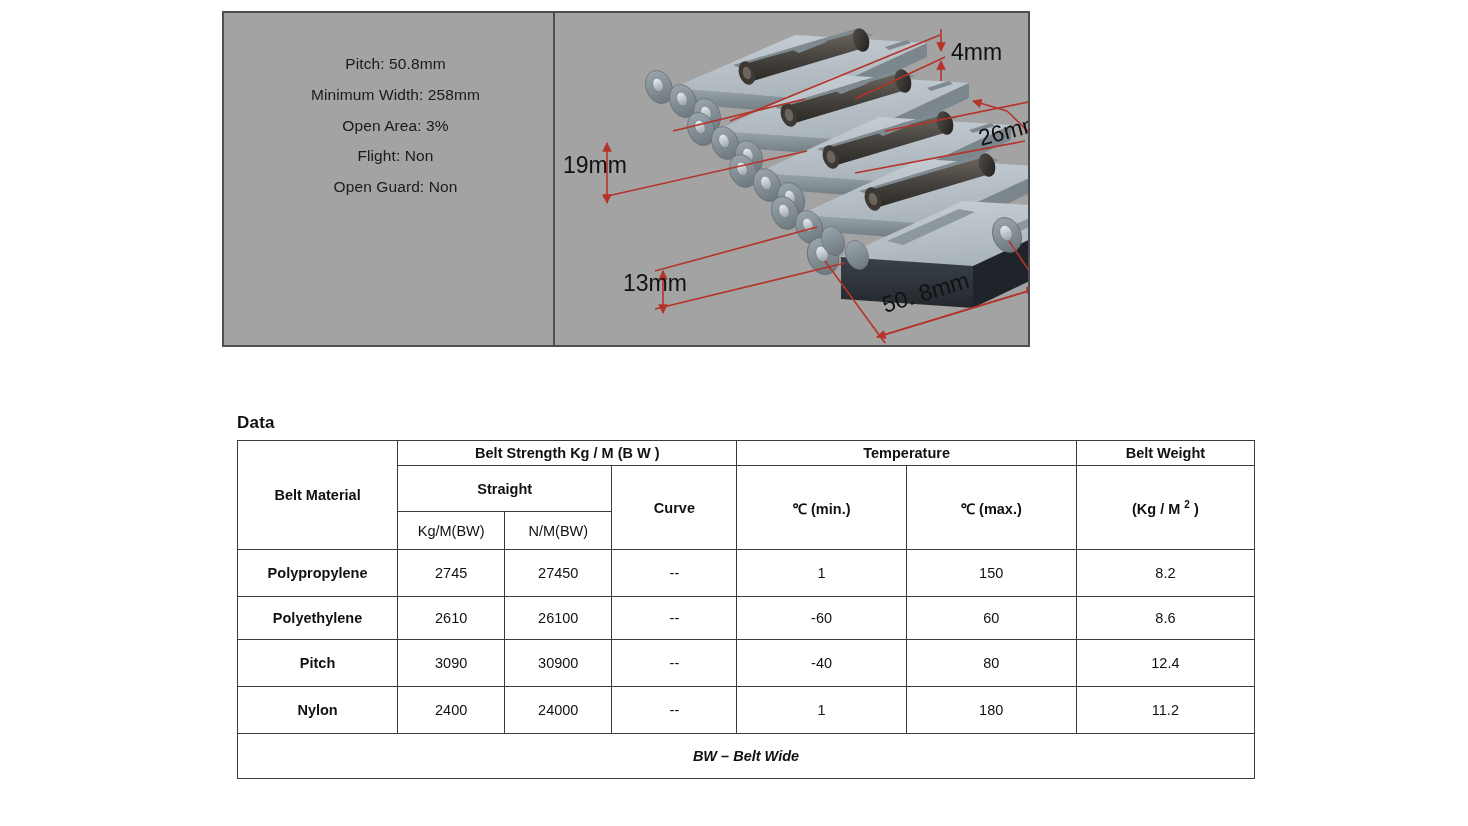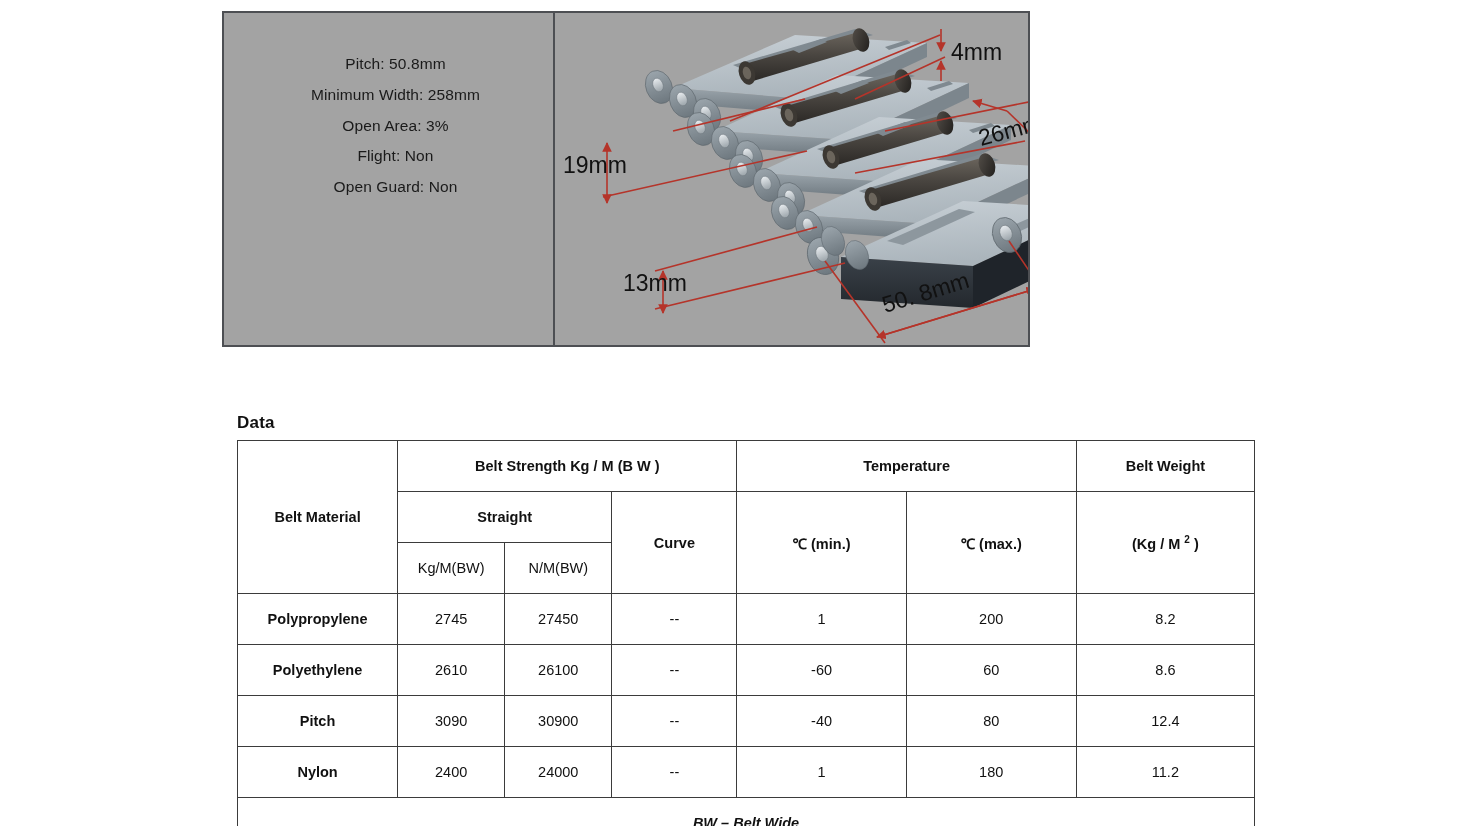--- a/index.html
+++ b/index.html
@@ -61,21 +61,21 @@
     border-collapse: collapse;
     table-layout: fixed;
     background: #fff;
   }
   table.data-table td, table.data-table th {
     border: 1px solid #3b3b3b;
     text-align: center;
     vertical-align: middle;
     font-size: 14.5px;
     color: #111;
-    padding: 17px 2px;
+    padding: 4px 2px;
   }
   th.grp { font-weight: bold; font-size: 14.5px; }
   td.matname { font-weight: bold; font-size: 14.5px; }
   td.val { font-weight: normal; }
   th.subhead-plain { font-weight: normal; font-size: 14px; }
   td.footnote {
     text-align: left;
     font-weight: bold;
     padding-left: 7px;
     font-size: 14.5px;
@@ -336,21 +336,21 @@
         <th class="subhead-plain">N/M(BW)</th>
       </tr>
     </thead>
     <tbody>
       <tr style="height:47px">
         <td class="matname">Polypropylene</td>
         <td class="val">2745</td>
         <td class="val">27450</td>
         <td class="val">--</td>
         <td class="val">1</td>
-        <td class="val">200</td>
+        <td class="val">150</td>
         <td class="val">8.2</td>
       </tr>
       <tr style="height:43px">
         <td class="matname">Polyethylene</td>
         <td class="val">2610</td>
         <td class="val">26100</td>
         <td class="val">--</td>
         <td class="val">-60</td>
         <td class="val">60</td>
         <td class="val">8.6</td>

